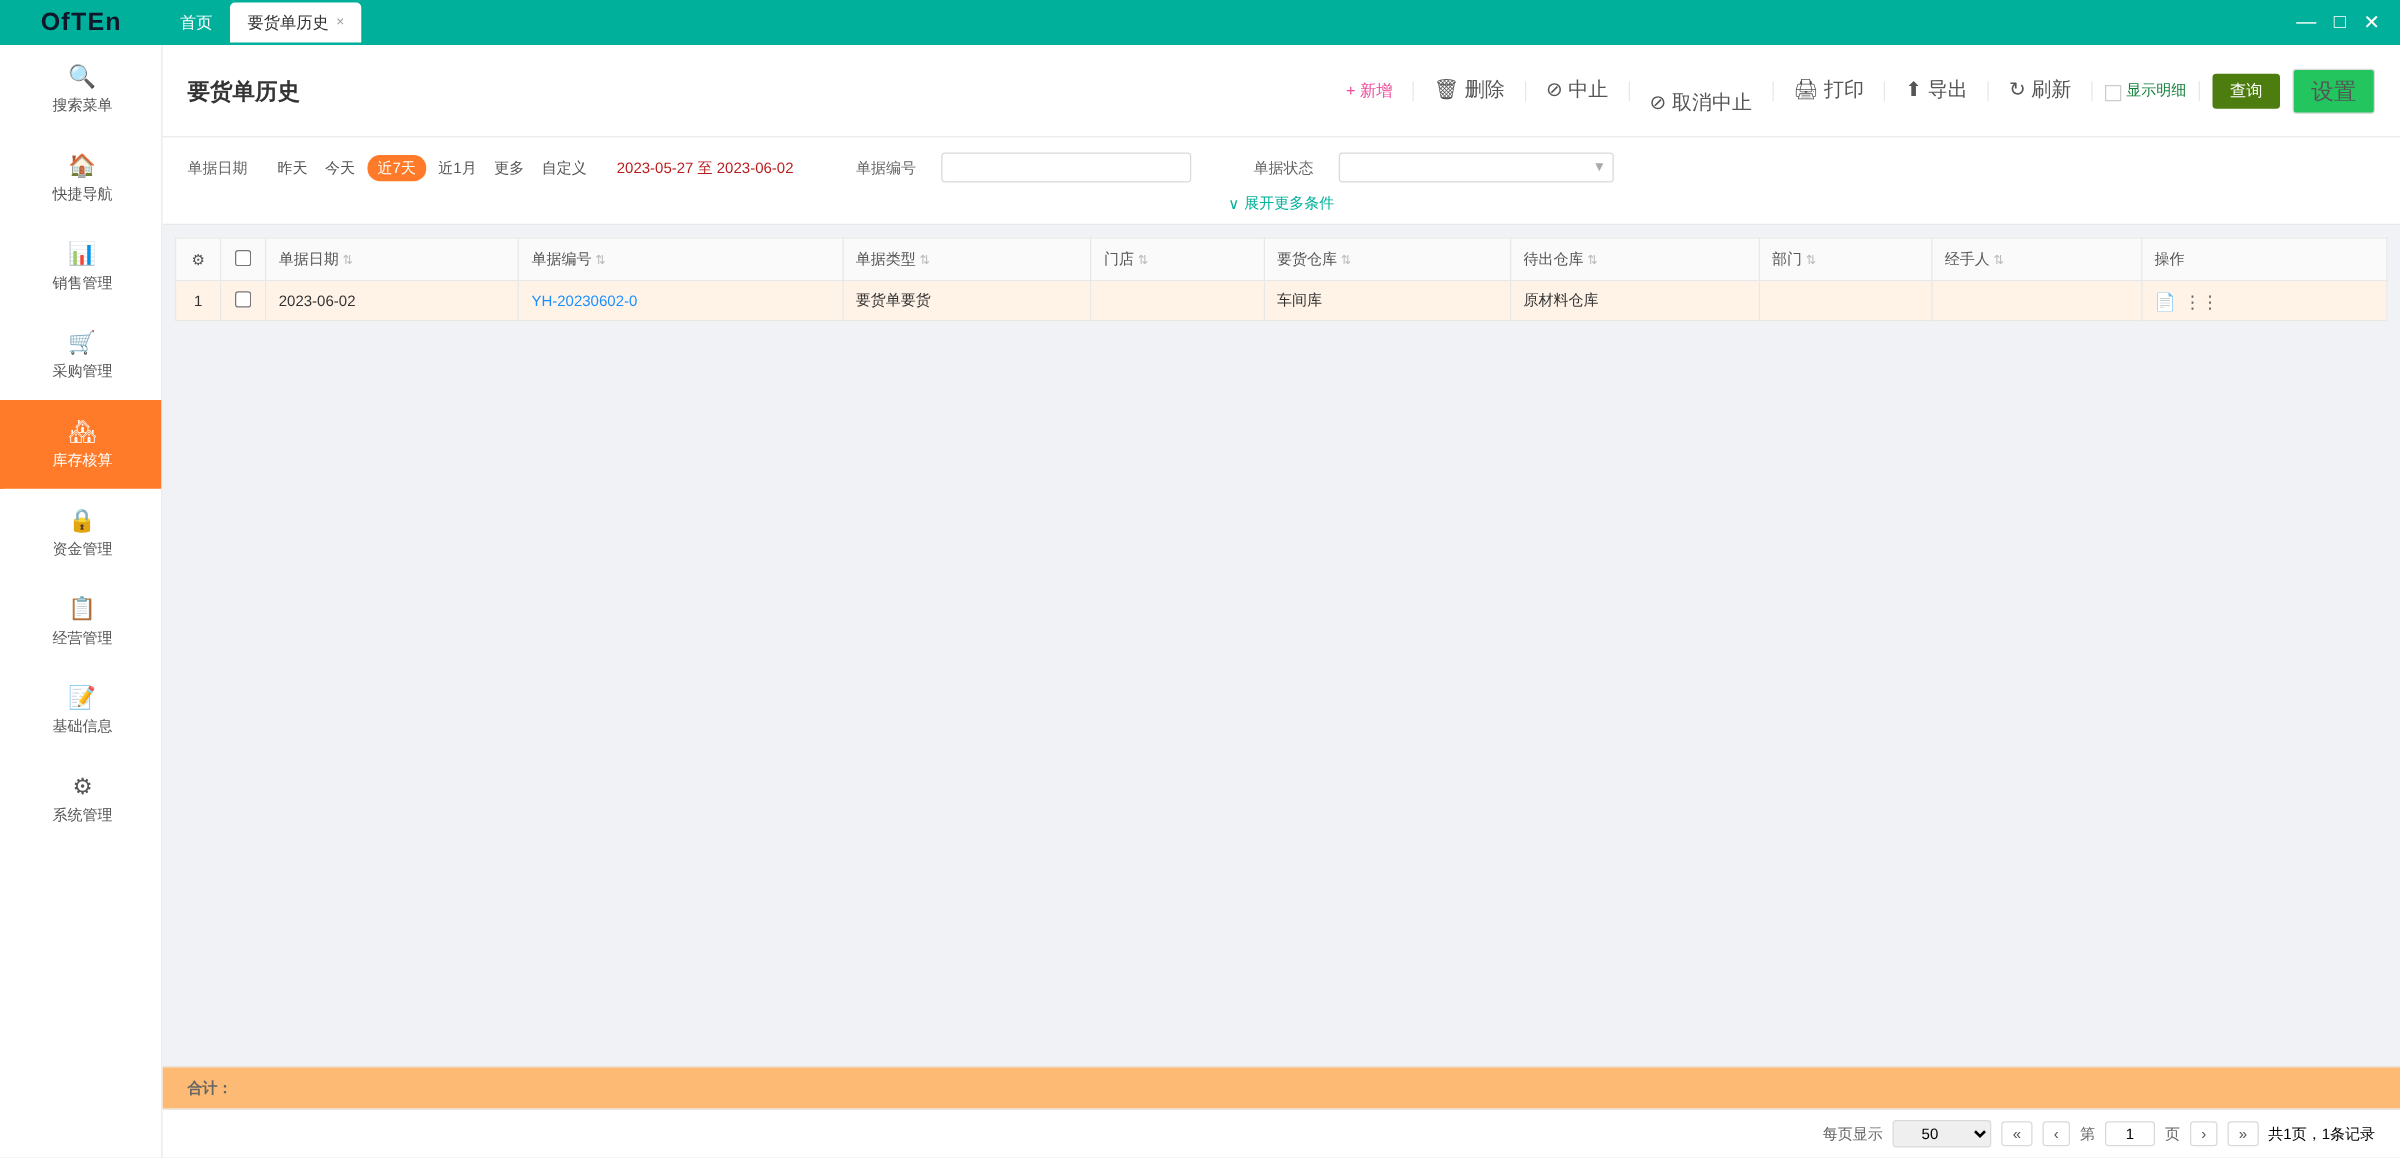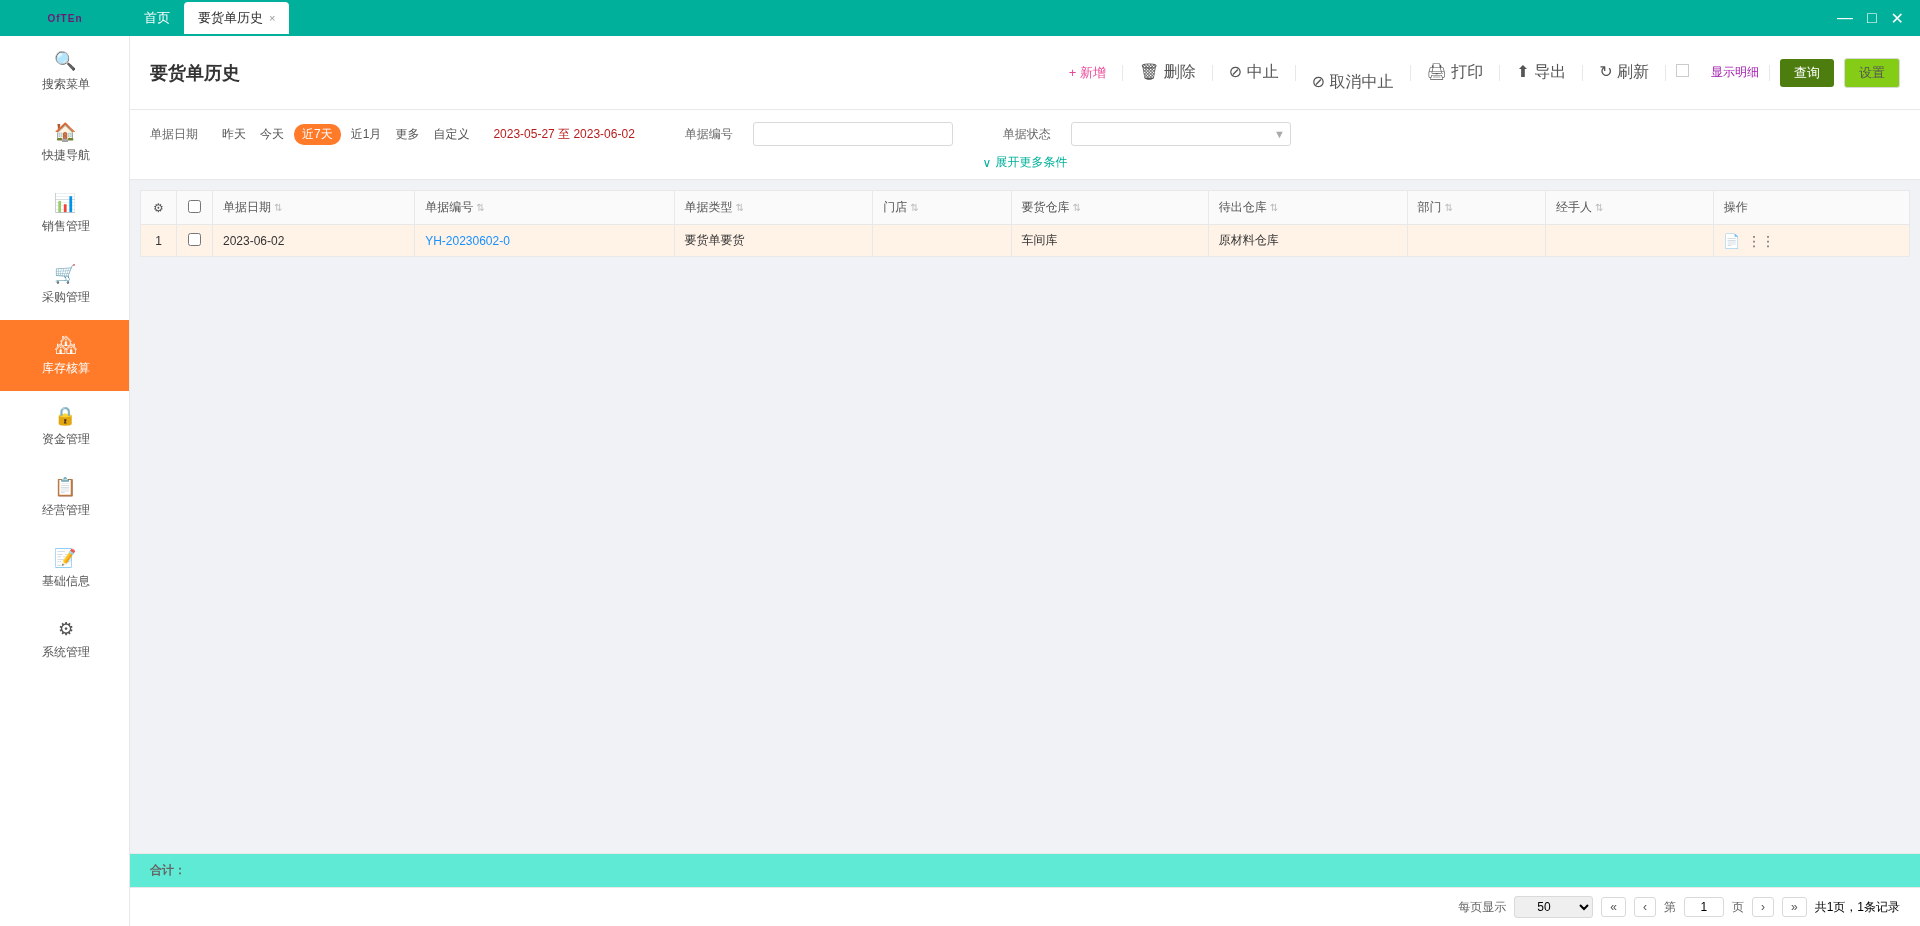--- a/index.html
+++ b/index.html
@@ -20,22 +20,22 @@
 
     
     .content { flex: 1; display: flex; flex-direction: column; overflow: hidden; background: #f0f2f5; }
 
     
     .page-header { background: #fff; padding: 12px 20px; display: flex; align-items: center; justify-content: space-between; border-bottom: 1px solid #e8e8e8; flex-shrink: 0; }
     .page-title { font-size: 18px; font-weight: bold; color: #333; }
     .header-actions { display: flex; align-items: center; gap: 10px; }
     .action-btn { display: flex; align-items: center; gap: 3px; font-size: 16px; color: #555; cursor: pointer; padding: 4px 6px; border-radius: 3px; }
     .action-btn-primary { background: #4d7c0f; color: #fff; border: none; padding: 5px 14px; border-radius: 3px; cursor: pointer; font-size: 13px; }
-    .action-btn-secondary { background: #84cc16; color: #555; border: 1px solid #d9d9d9; padding: 5px 14px; border-radius: 3px; cursor: pointer; font-size: 13px; }
-    .display-toggle { display: flex; align-items: flex-start; gap: 22px; font-size: 12px; color: #a21caf; cursor: pointer; }
+    .action-btn-secondary { background: #22c55e; color: #555; border: 1px solid #d9d9d9; padding: 5px 14px; border-radius: 3px; cursor: pointer; font-size: 18px; }
+    .display-toggle { display: flex; align-items: flex-end; gap: 4px; font-size: 12px; color: #15803d; cursor: pointer; }
     .checkbox-small { width: 13px; height: 13px; border: 1px solid #ccc; display: inline-block; }
 
     
     .filter-area { background: #fff; padding: 12px 20px 8px; border-bottom: 1px solid #e8e8e8; flex-shrink: 0; }
     .filter-row { display: flex; align-items: center; gap: 20px; margin-bottom: 8px; }
     .filter-label { font-size: 12px; color: #666; white-space: nowrap; }
     .filter-date-btns { display: flex; align-items: center; gap: 6px; }
     .date-btn { font-size: 12px; color: #555; cursor: pointer; padding: 2px 4px; }
     .date-btn.active { background: #ff7b29; color: #fff; border-radius: 10px; padding: 2px 8px; }
     .date-range { font-size: 12px; color: #b91c1c; }
@@ -49,41 +49,41 @@
     .data-table th { background: #fafafa; border: 1px solid #e8e8e8; padding: 8px 10px; font-size: 12px; color: #555; font-weight: normal; text-align: left; white-space: nowrap; }
     .data-table td { border: 1px solid #e8e8e8; padding: 7px 10px; font-size: 12px; color: #333; }
     .data-table tr.highlighted td { background: #fff3e8; }
     .table-link { color: #1890ff; cursor: pointer; text-decoration: none; }
     .th-sort { display: flex; align-items: center; gap: 3px; }
     .sort-icon { color: #bbb; font-size: 10px; }
     .row-actions { display: flex; gap: 6px; }
     .row-action-icon { color: #666; cursor: pointer; font-size: 14px; }
 
     
-    .table-footer { background: #5eead4; border-top: 1px solid #e8e8e8; padding: 8px 20px; font-size: 12px; color: #666; flex-shrink: 0; }
+    .table-footer { background: #fdba74; border-top: 1px solid #e8e8e8; padding: 8px 20px; font-size: 12px; color: #666; flex-shrink: 0; }
     .summary-label { font-weight: bold; }
 
     
     .pagination { background: #fff; border-top: 1px solid #e8e8e8; padding: 8px 20px; display: flex; align-items: center; justify-content: flex-end; gap: 8px; font-size: 12px; flex-shrink: 0; }
     .pagination-label { color: #666; }
     .page-size-select { border: 1px solid #d9d9d9; border-radius: 3px; padding: 2px 18px; font-size: 12px; outline: none; }
     .page-nav-btn { border: 1px solid #d9d9d9; background: #fff; padding: 2px 8px; border-radius: 3px; cursor: pointer; font-size: 12px; color: #555; }
     .page-input { border: 1px solid #d9d9d9; border-radius: 3px; padding: 2px 6px; width: 40px; text-align: center; font-size: 12px; outline: none; }
     .page-info { color: #000000; }
 
     .filter-row-wrapper { display: flex; justify-content: center; margin-top: 4px; }
 
     .separator { width: 1px; height: 16px; background: #e8e8e8; }
   </style>
 </head>
 <body>
 
 <div style="background:#00b09b; height:36px; display:flex; align-items:center; flex-shrink:0;">
   <div style="width:130px; display:flex; align-items:center; justify-content:center;">
-    <span style="color:#701a75; font-weight:bold; font-size:10px; letter-spacing:1px;">OfTEn</span>
+    <span style="color:#0f172a; font-weight:bold; font-size:20px; letter-spacing:1px;">OfTEn</span>
   </div>
   <div class="tab-item tab-home">
     <span>首页</span>
   </div>
   <div class="tab-item active">
     <span>要货单历史</span>
     <span class="tab-close">×</span>
   </div>
   <div style="margin-left:auto; display:flex; align-items:center; gap:14px; padding-right:16px;">
     <span style="color:#fff; font-size:16px; cursor:pointer;">—</span>

